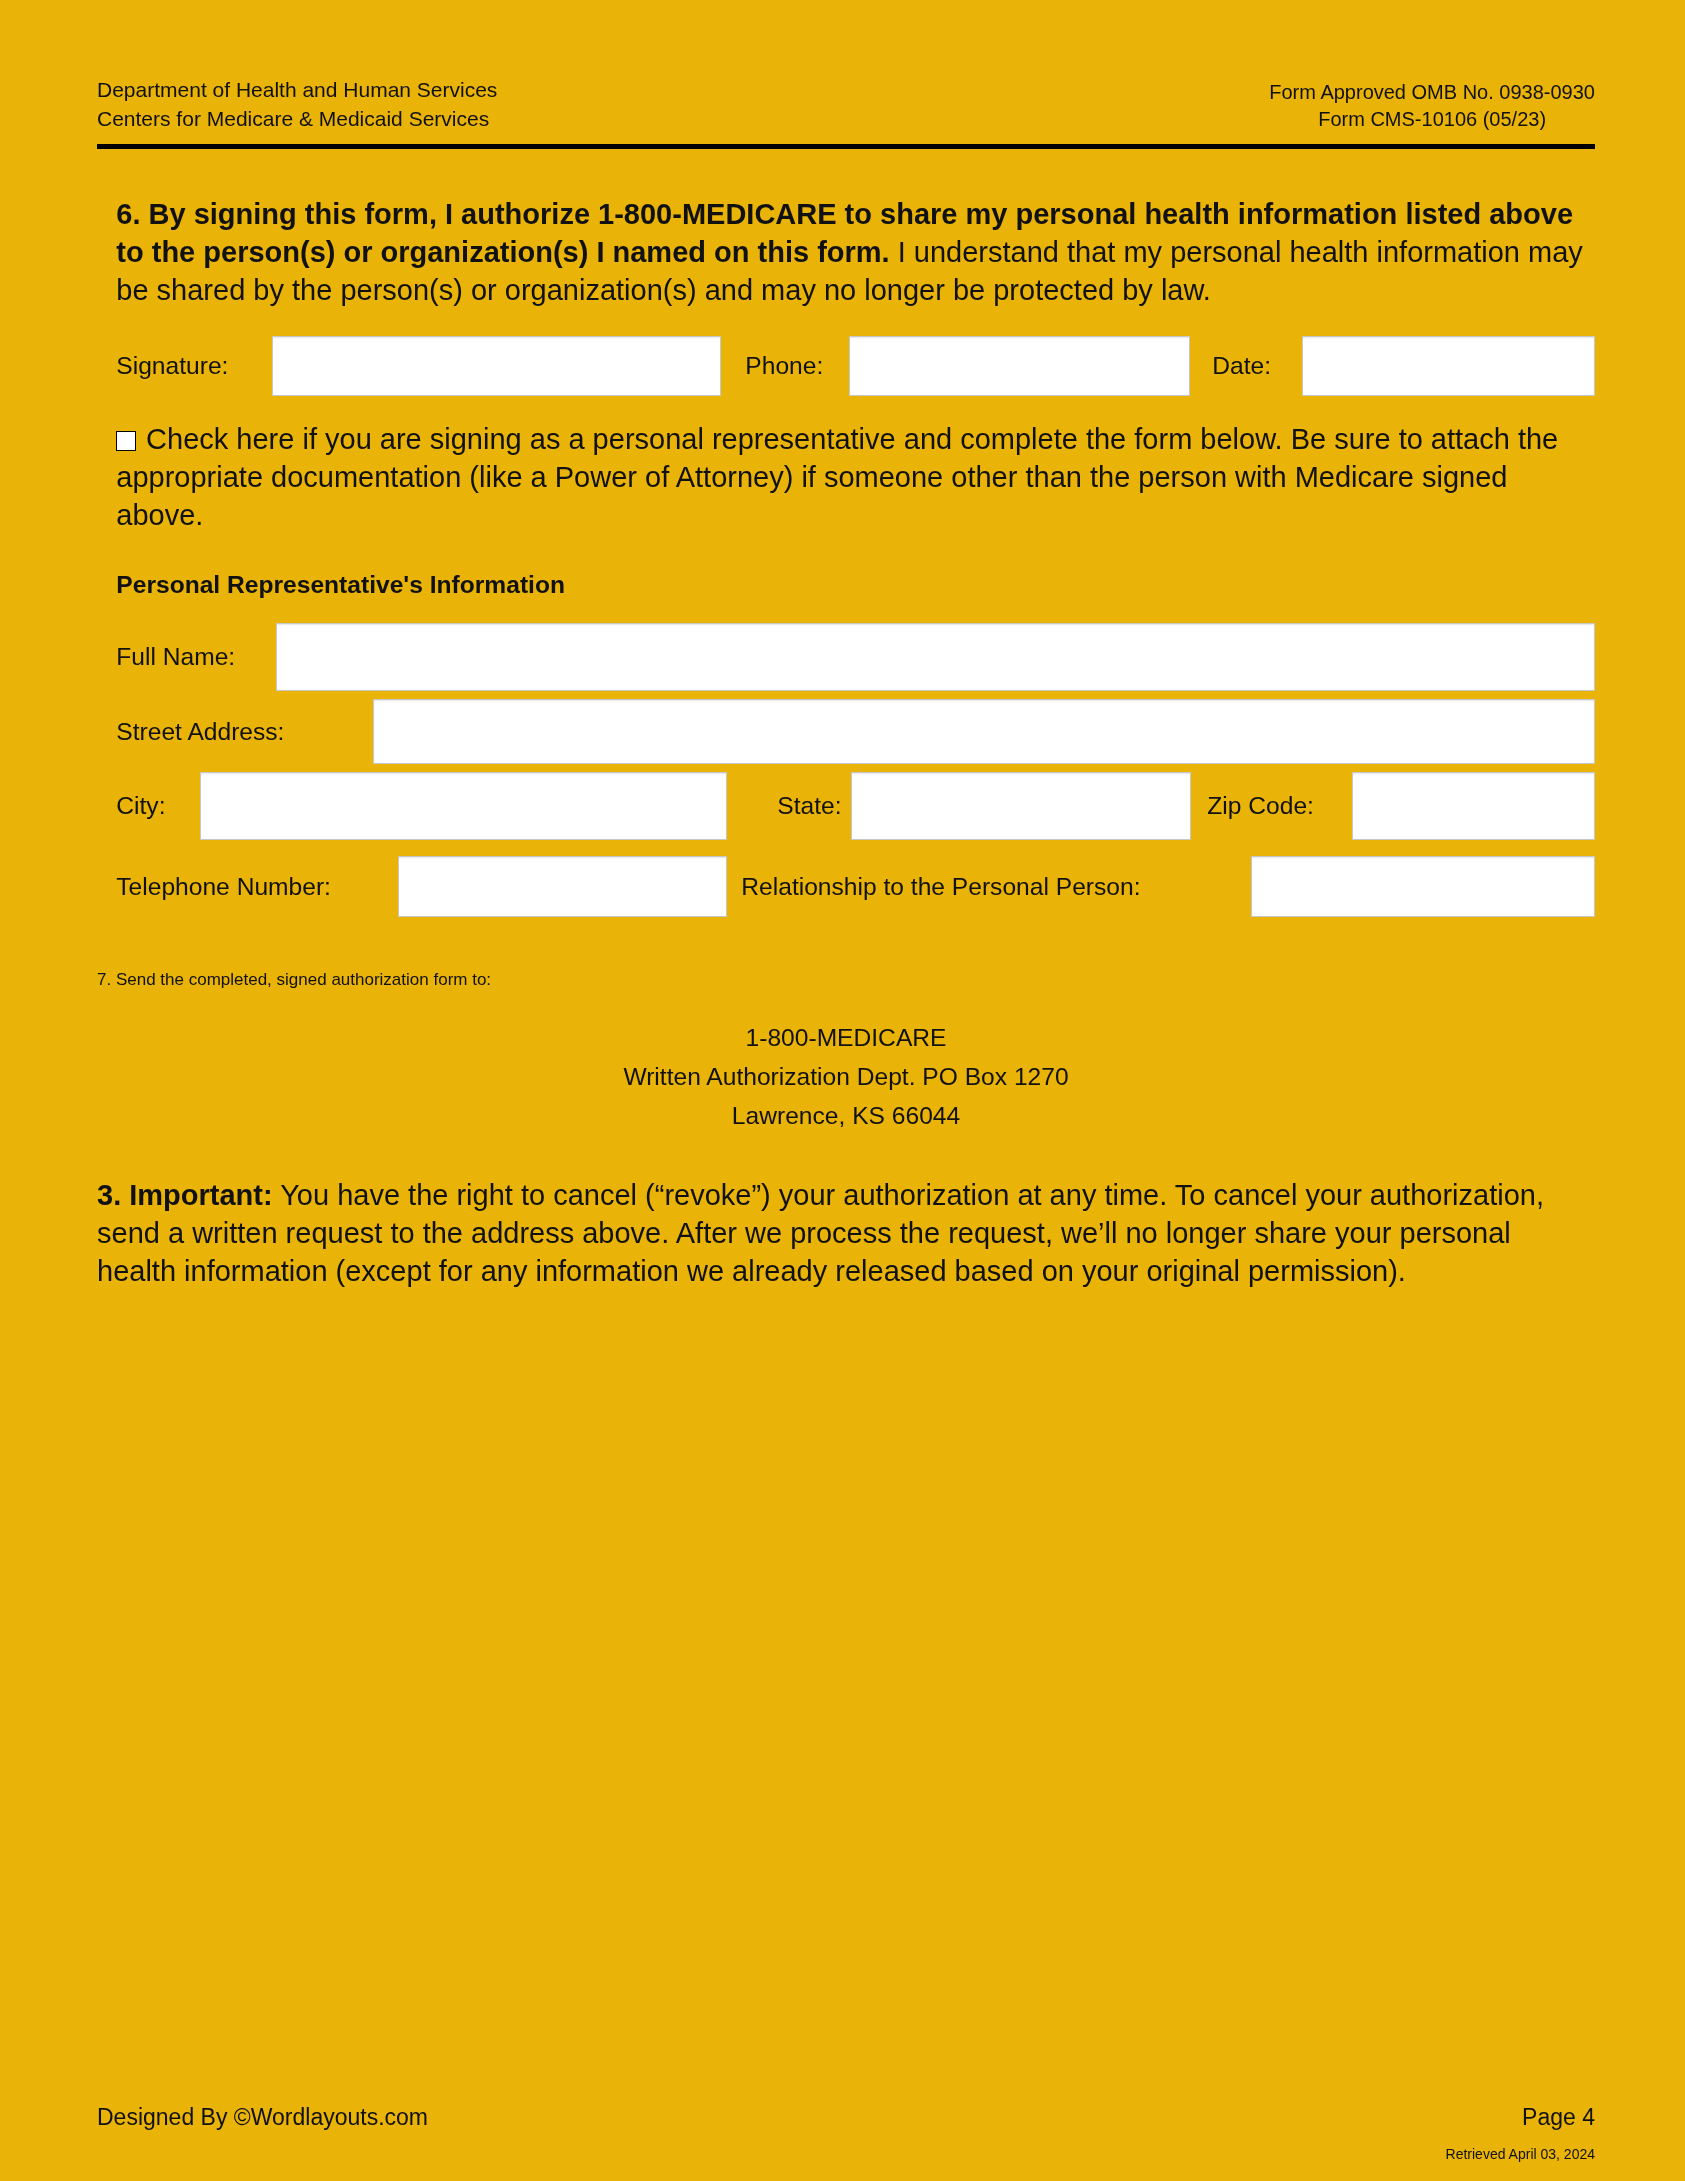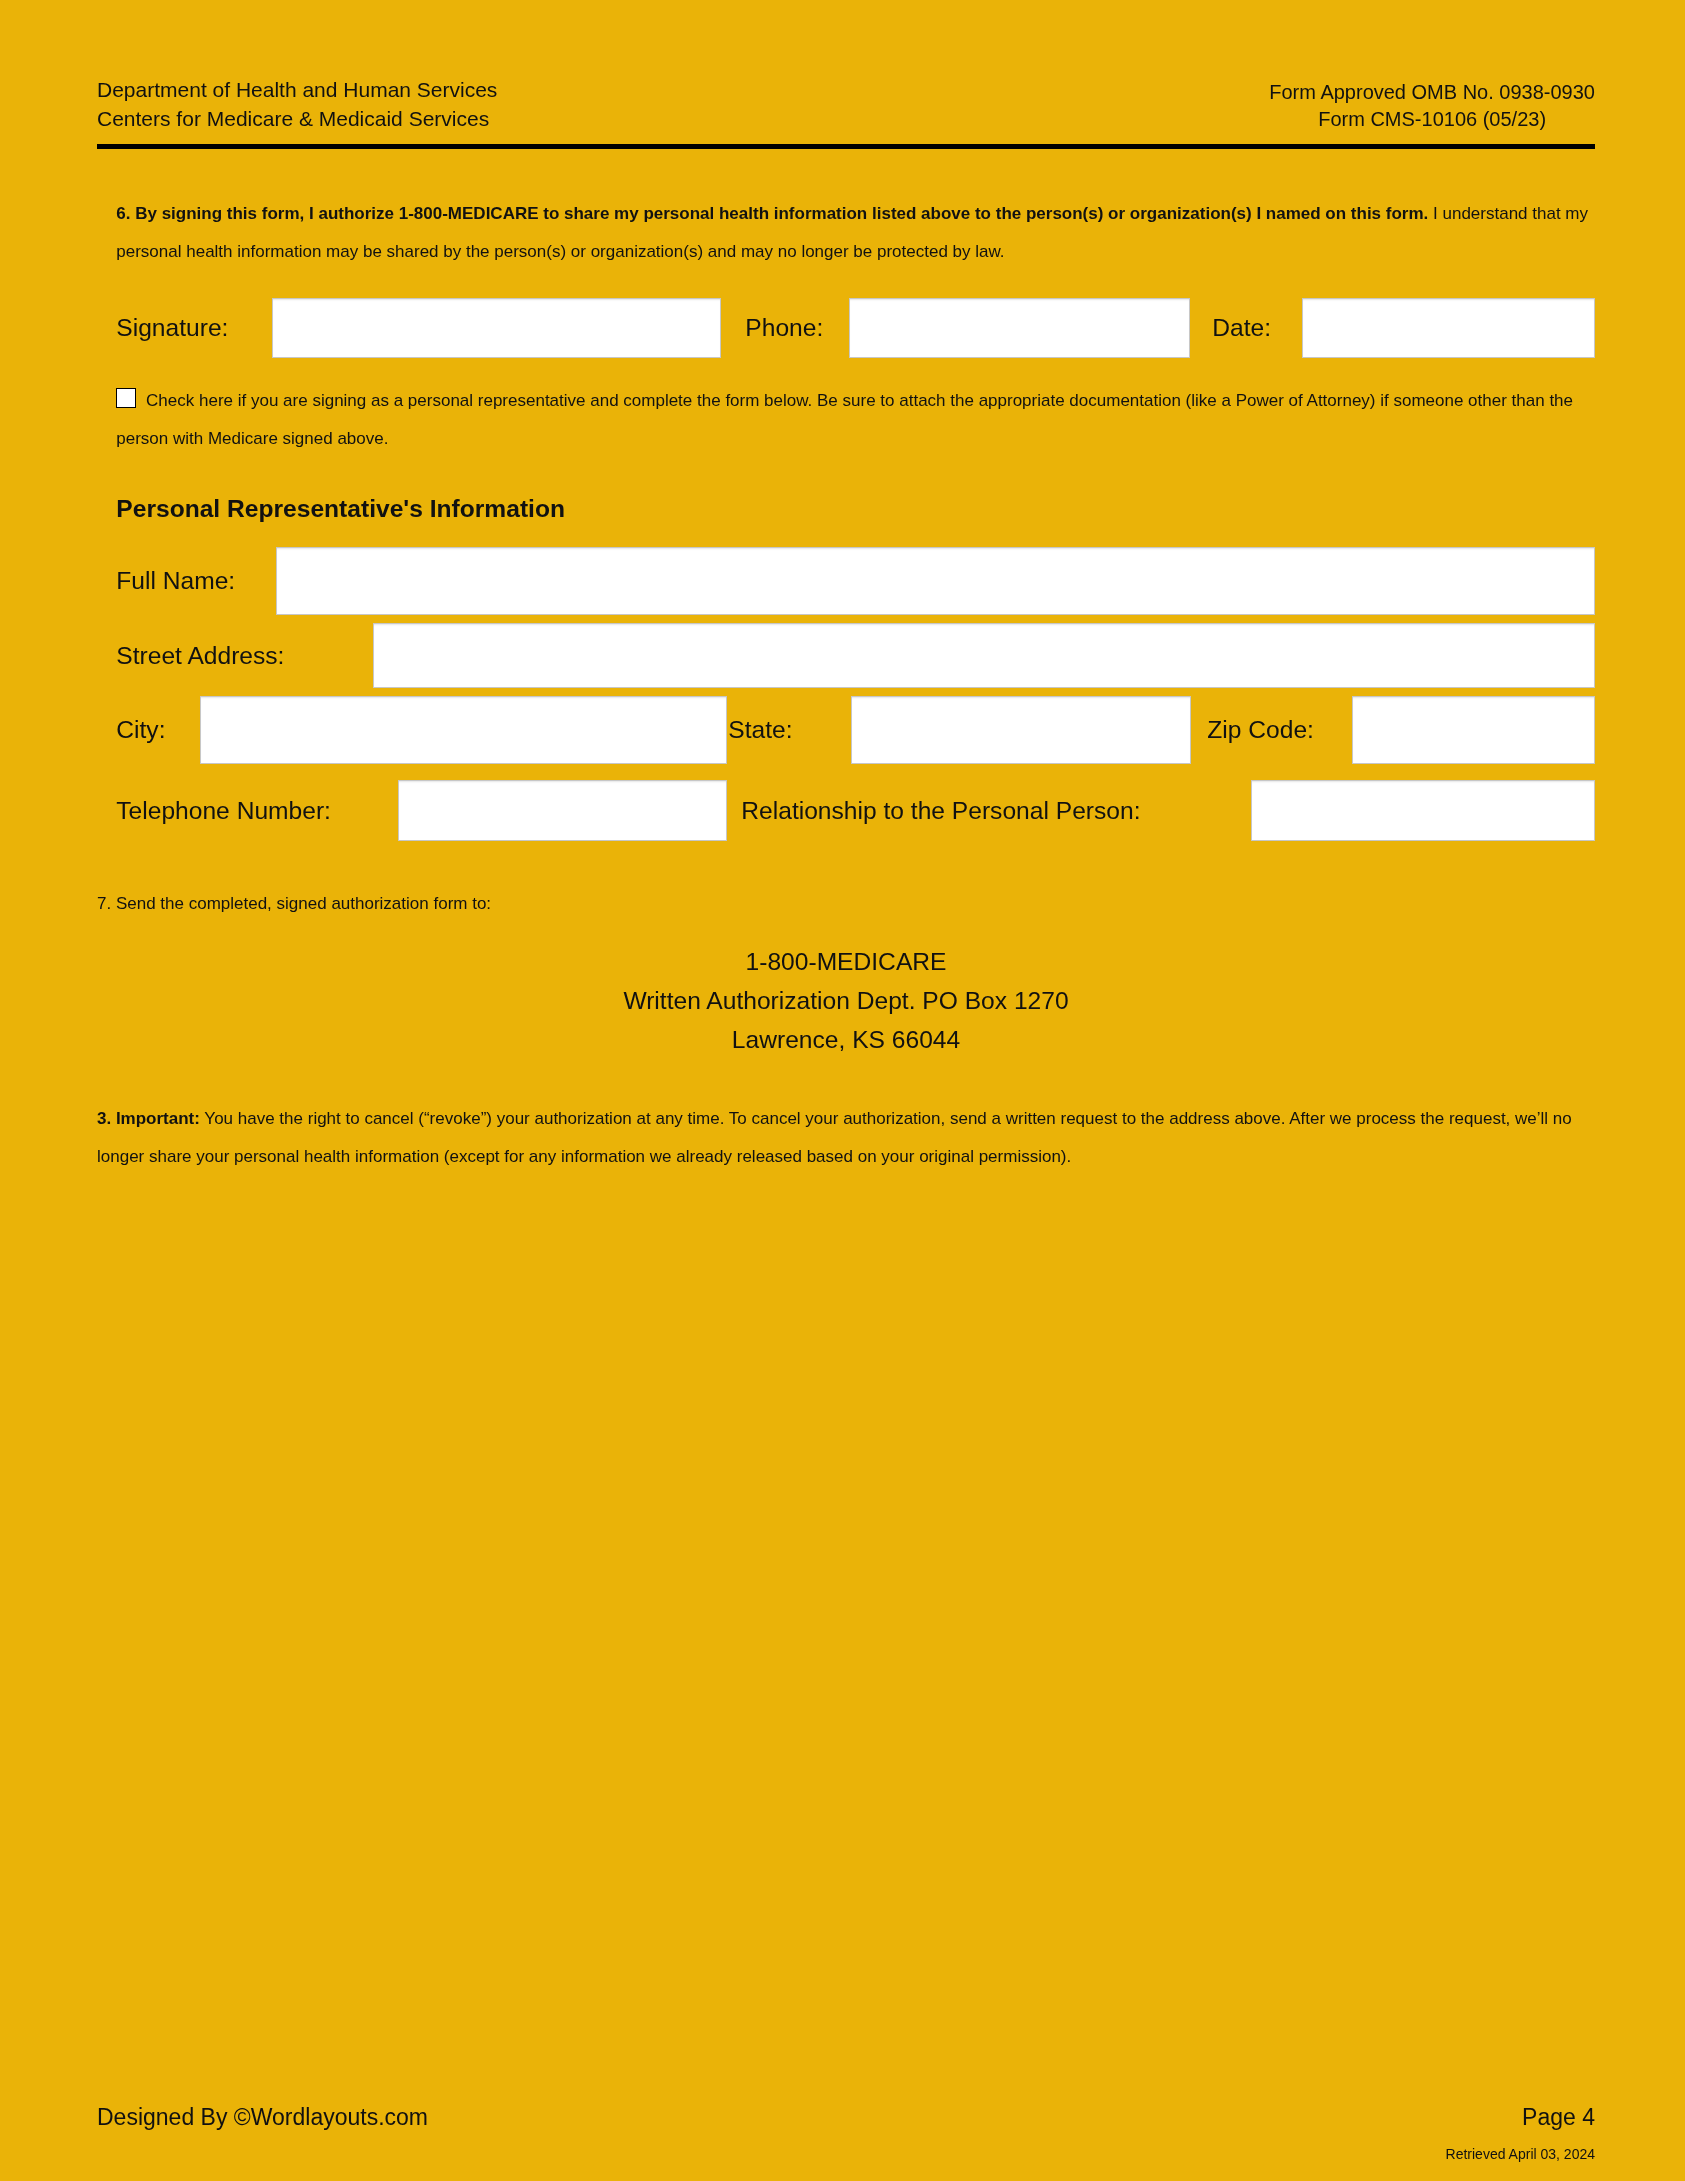--- a/index.html
+++ b/index.html
@@ -24,21 +24,21 @@
     align-items: flex-end;
   }
   .header .hl { font-size: 21px; line-height: 29px; }
   .header .hr-txt { font-size: 20px; line-height: 27px; text-align: center; }
   .rule {
     margin-top: 10.5px;
     height: 5.3px;
     background: #000;
   }
   
-  .para { font-size: 17px; line-height: 38px; }
+  .para { font-size: 29px; line-height: 38px; }
   .b { font-weight: 700; }
   
   .sec6-wrap { padding-left: 19.3px; }
   .sec6 { margin-top: 46px; }
   
   .row { position: relative; }
   .row .lbl {
     position: absolute; top: 0; bottom: 0;
     display: flex; align-items: center;
     font-size: 24.6px; white-space: nowrap;
@@ -131,21 +131,21 @@
     </div>
 
     <div class="row street-row">
       <span class="lbl" style="left:0;">Street Address:</span>
       <input type="text" class="field" style="left: 257px; right: 0px;" value="">
     </div>
 
     <div class="row city-row">
       <span class="lbl" style="left:0;">City:</span>
       <input type="text" class="field" style="left: 84px; width: 527px;" value="">
-      <span class="lbl" style="left:612px;text-align:center;">State:</span>
+      <span class="lbl" style="left:661px;text-align:center;">State:</span>
       <input type="text" class="field" style="left: 735px; width: 340px;" value="">
       <span class="lbl" style="left:1091px;">Zip Code:</span>
       <input type="text" class="field" style="right: 0px; width: 243px;" value="">
     </div>
 
     <div class="row tel-row">
       <span class="lbl" style="left:0;">Telephone Number:</span>
       <input type="text" class="field" style="left: 282px; width: 329px;" value="">
       <span class="lbl" style="left:625px;">Relationship to the Personal Person:</span>
       <input type="text" class="field" style="right: 0px; width: 344px;" value="">

